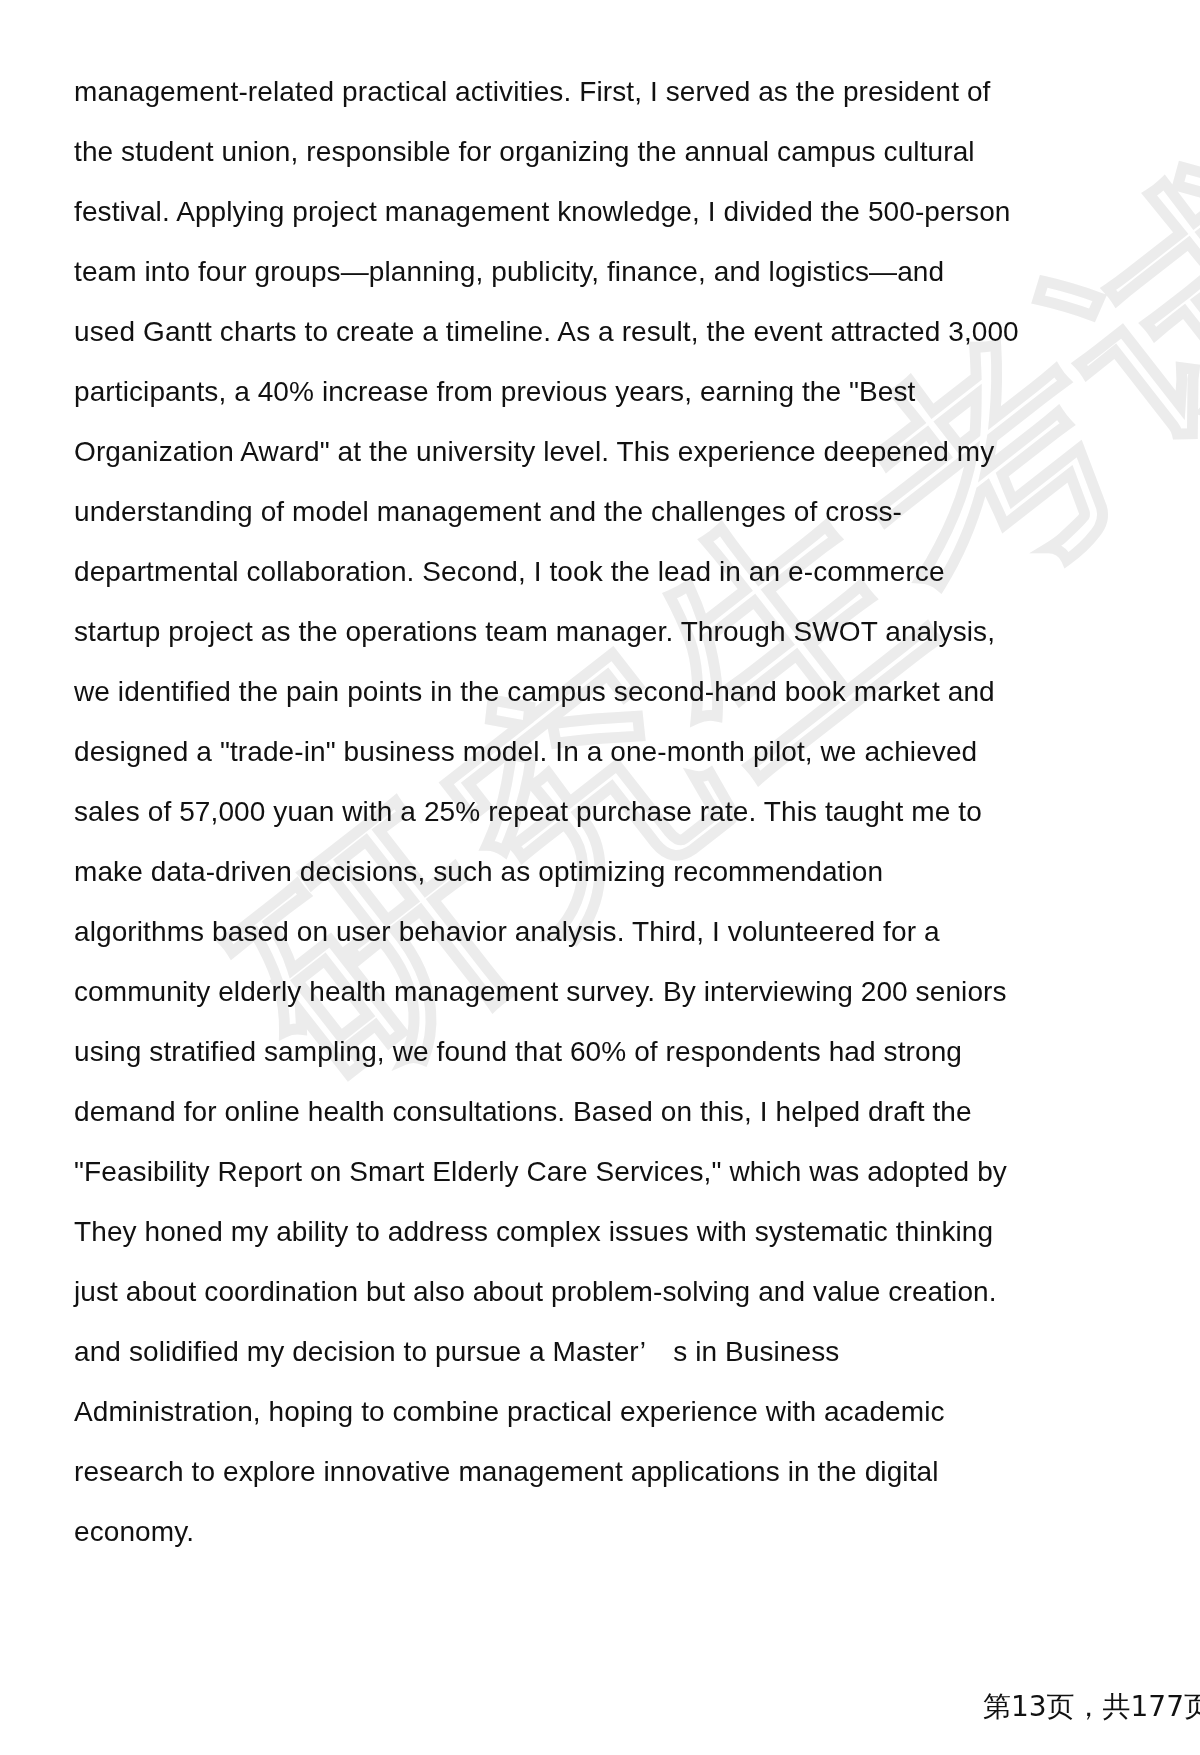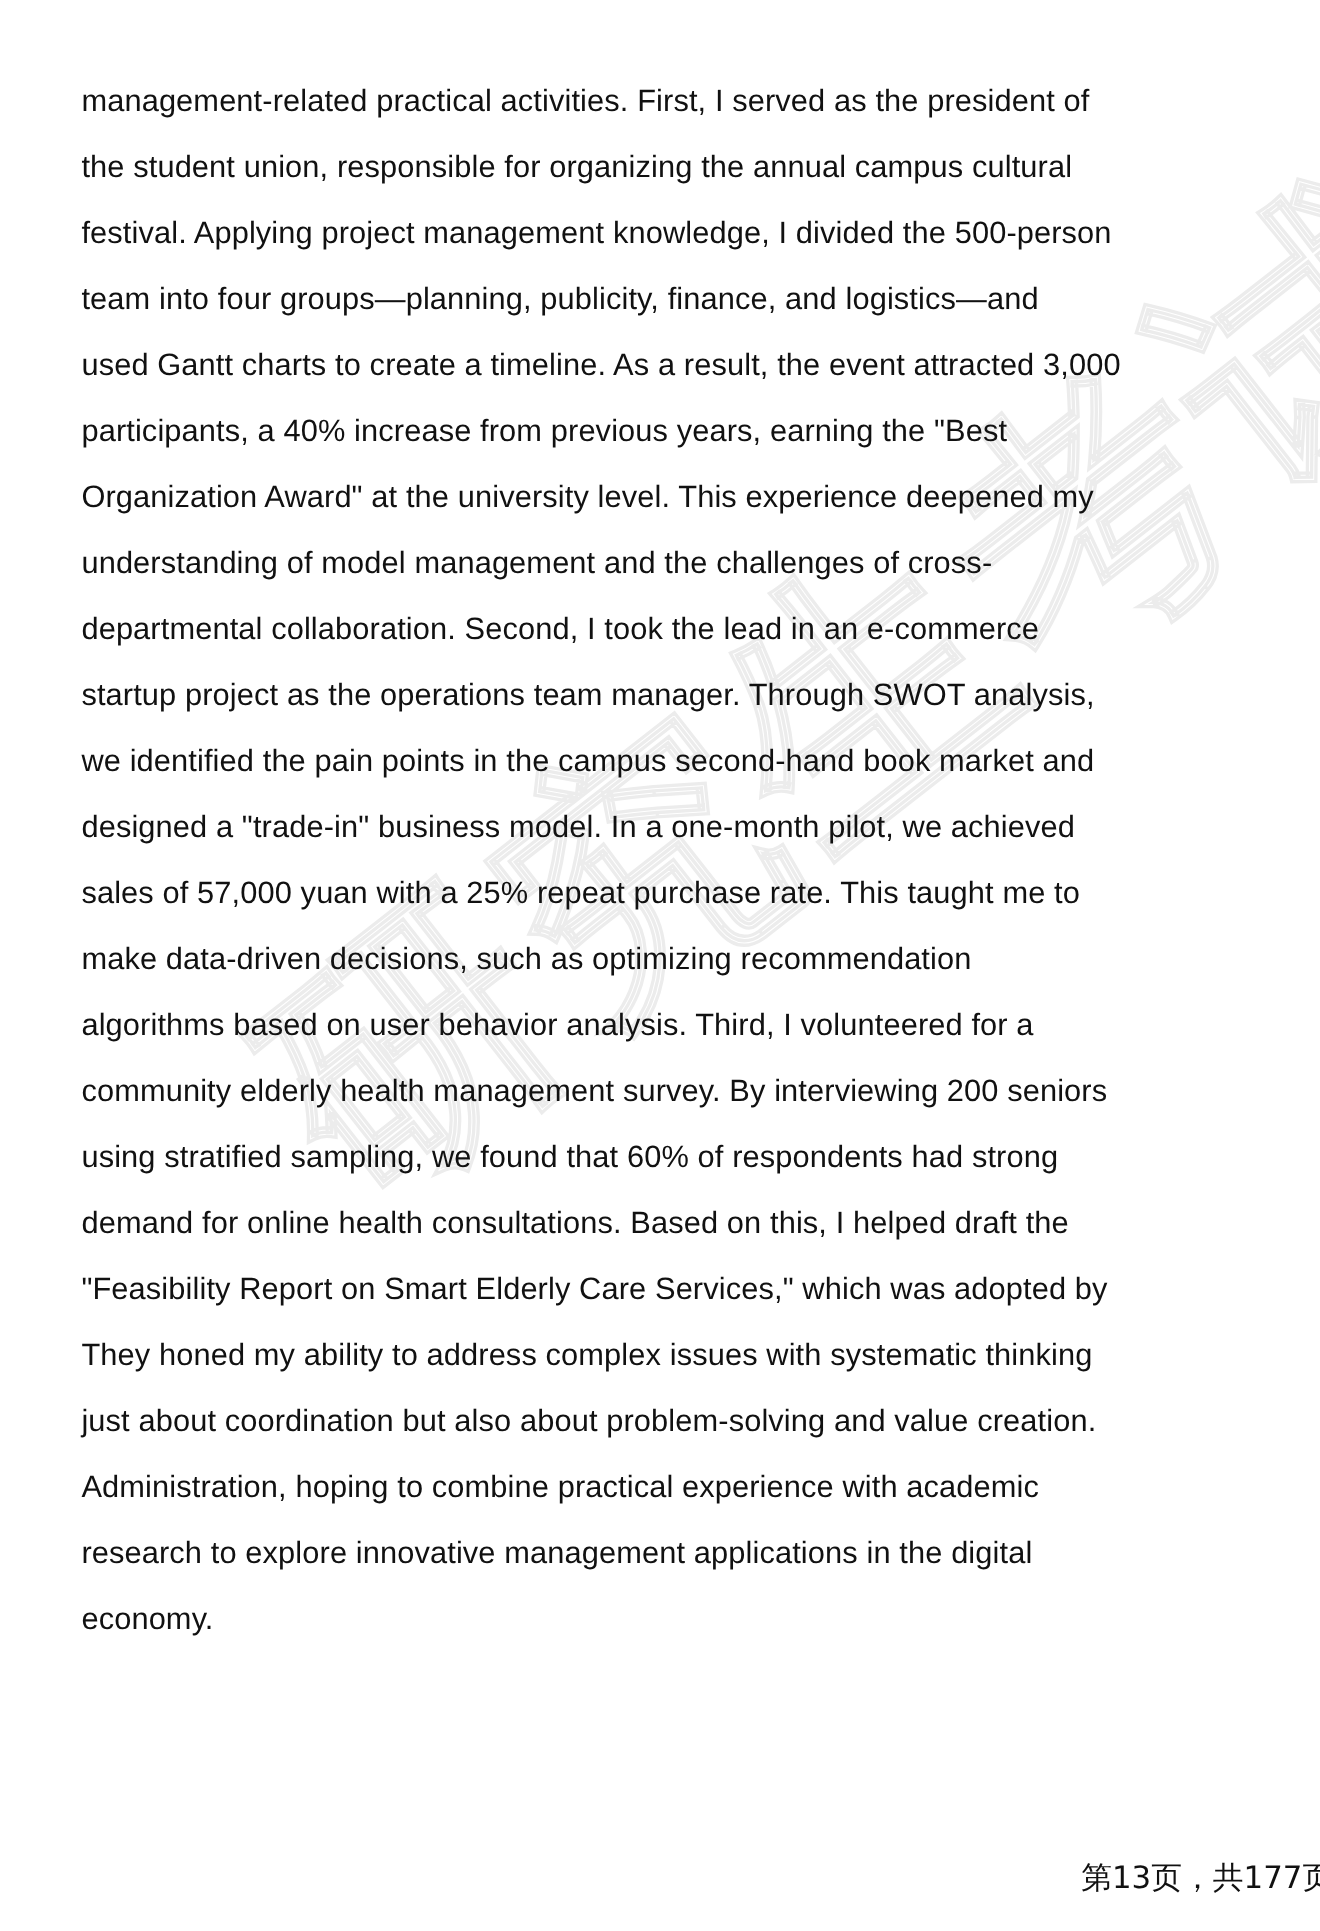--- a/index.html
+++ b/index.html
@@ -43,19 +43,20 @@
     <div class="line">designed a "trade-in" business model. In a one-month pilot, we achieved</div>
     <div class="line">sales of 57,000 yuan with a 25% repeat purchase rate. This taught me to</div>
     <div class="line">make data-driven decisions, such as optimizing recommendation</div>
     <div class="line">algorithms based on user behavior analysis. Third, I volunteered for a</div>
     <div class="line">community elderly health management survey. By interviewing 200 seniors</div>
     <div class="line">using stratified sampling, we found that 60% of respondents had strong</div>
     <div class="line">demand for online health consultations. Based on this, I helped draft the</div>
     <div class="line">"Feasibility Report on Smart Elderly Care Services," which was adopted by</div>
     <div class="line">They honed my ability to address complex issues with systematic thinking</div>
     <div class="line">just about coordination but also about problem-solving and value creation.</div>
+    <div class="line">and solidified my decision to pursue a Master’　s in Business</div>
     <div class="line">Administration, hoping to combine practical experience with academic</div>
     <div class="line">research to explore innovative management applications in the digital</div>
     <div class="line">economy.</div>
   </div>
 
   <div class="footer">第13页，共177页</div>
 </div>
 
 </body></html>

